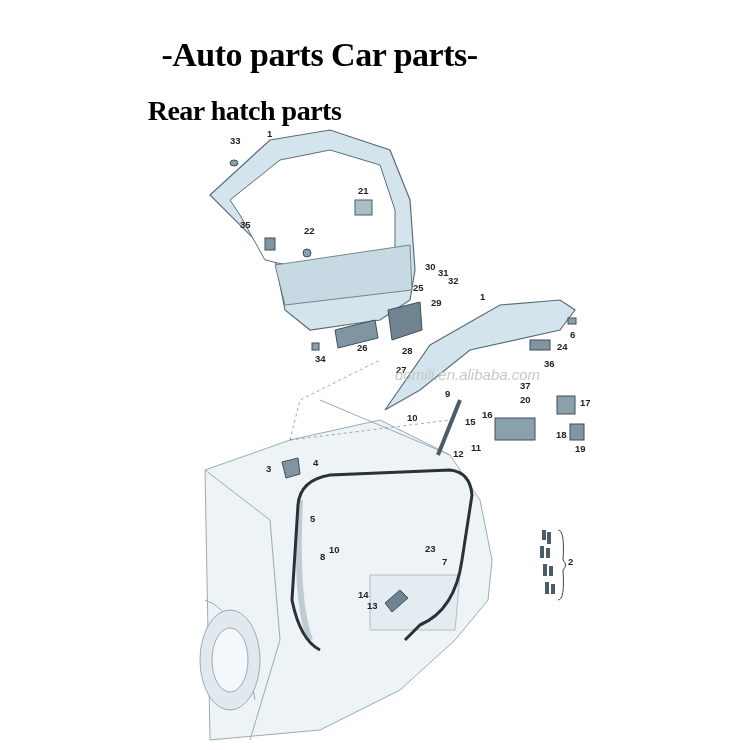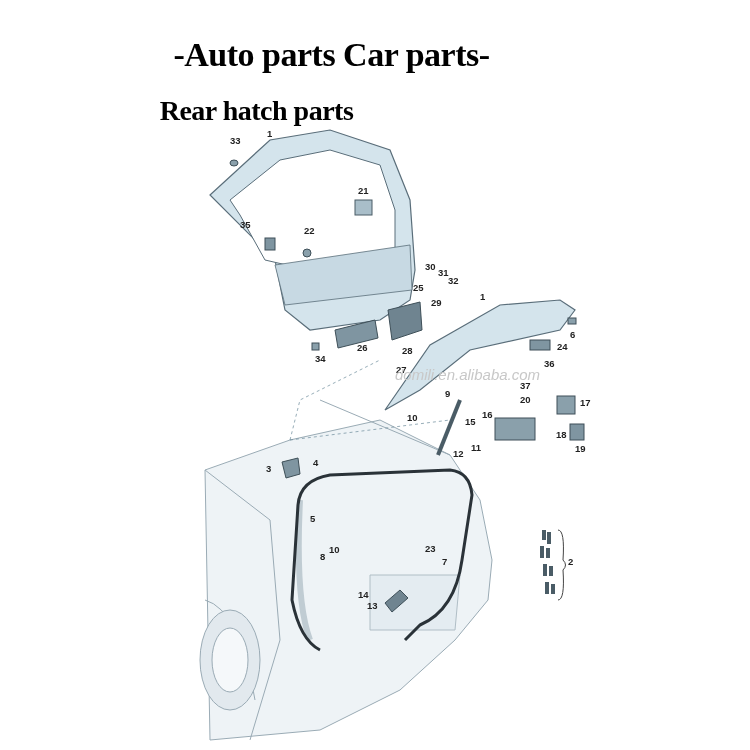--- a/index.html
+++ b/index.html
@@ -1,17 +1,17 @@
 <!DOCTYPE html>
 <html><head>
 <meta charset="utf-8">
 <style>
   html,body{margin:0;padding:0;background:#fff;}
   body{width:750px;height:750px;position:relative;overflow:hidden;font-family:"Liberation Sans",sans-serif;}
-  .title{position:absolute;left:0;width:639px;text-align:center;font-family:"Liberation Serif",serif;font-weight:bold;color:#000;letter-spacing:-0.5px;margin-left:12px;}
+  .title{position:absolute;left:0;width:639px;text-align:center;font-family:"Liberation Serif",serif;font-weight:bold;color:#000;letter-spacing:-0.5px;}
   #t1{top:36px;font-size:34px;}
   #t2{top:95px;font-size:28px;left:-75px;}
   svg{position:absolute;left:0;top:0;}
   .lbl{font-family:"Liberation Sans",sans-serif;font-weight:bold;font-size:9.5px;fill:#222;}
   .wm{position:absolute;left:395px;top:366px;font-size:15px;color:#c8c8c8;font-family:"Liberation Sans",sans-serif;font-style:italic;}
 </style>
 </head>
 <body>
 
 <div id="t1" class="title">-Auto parts Car parts-</div>

